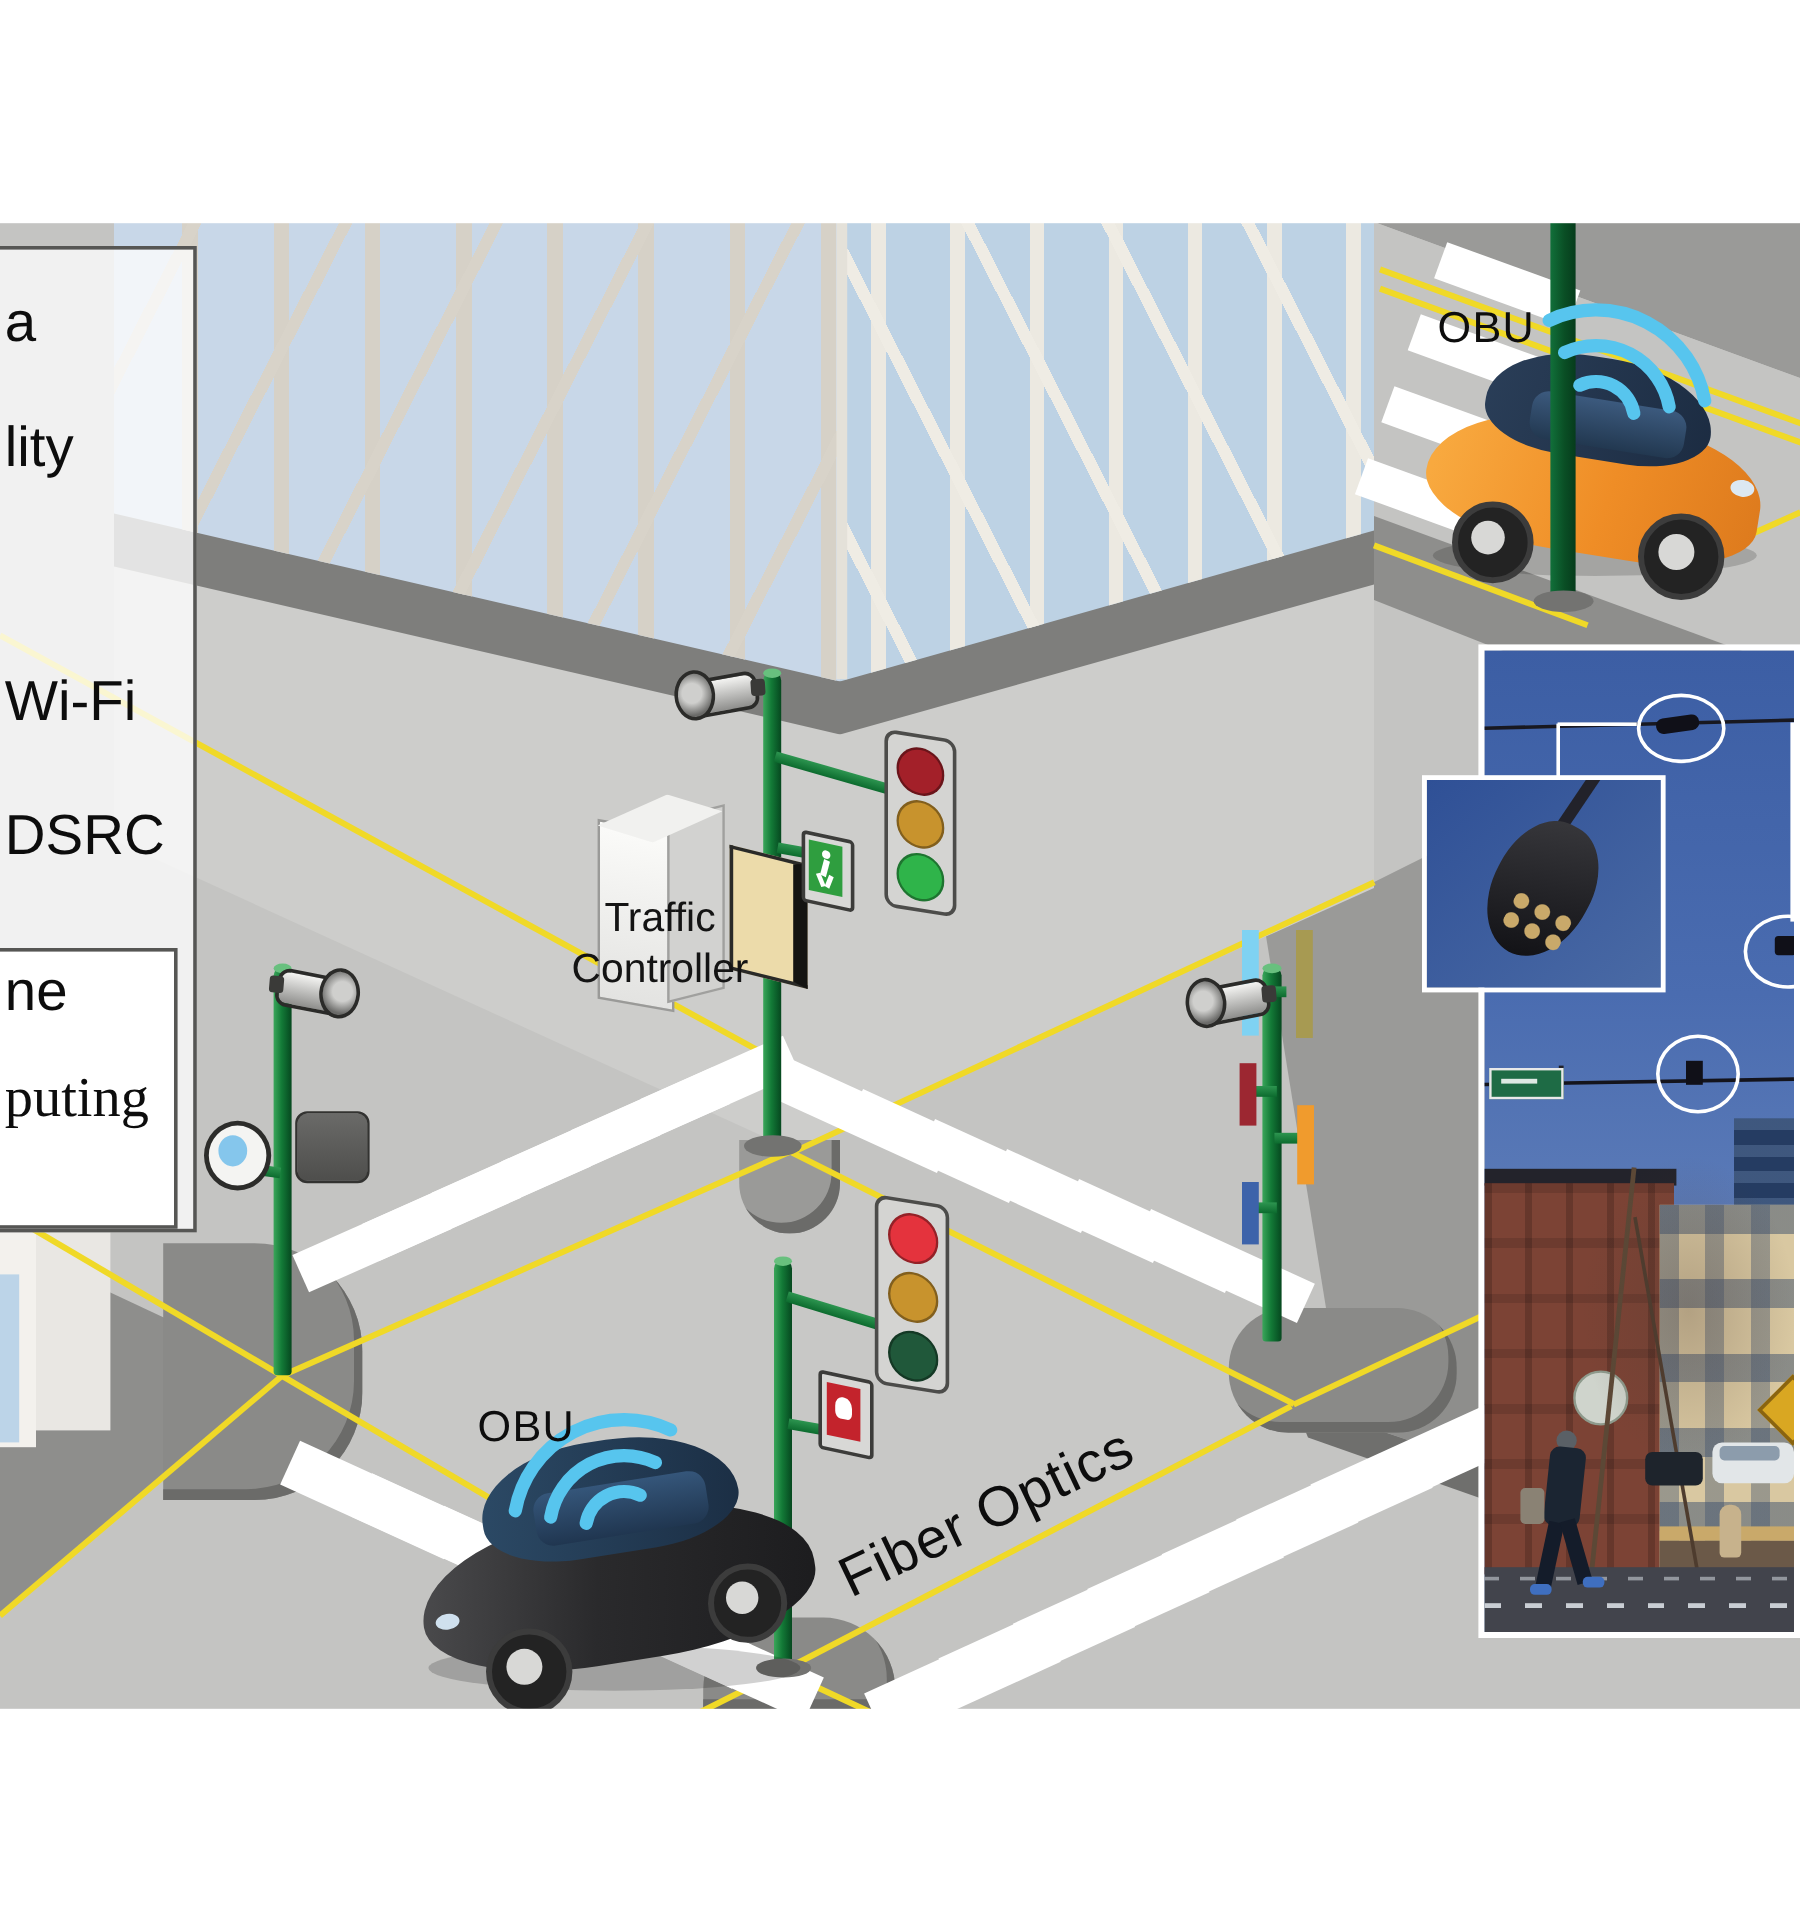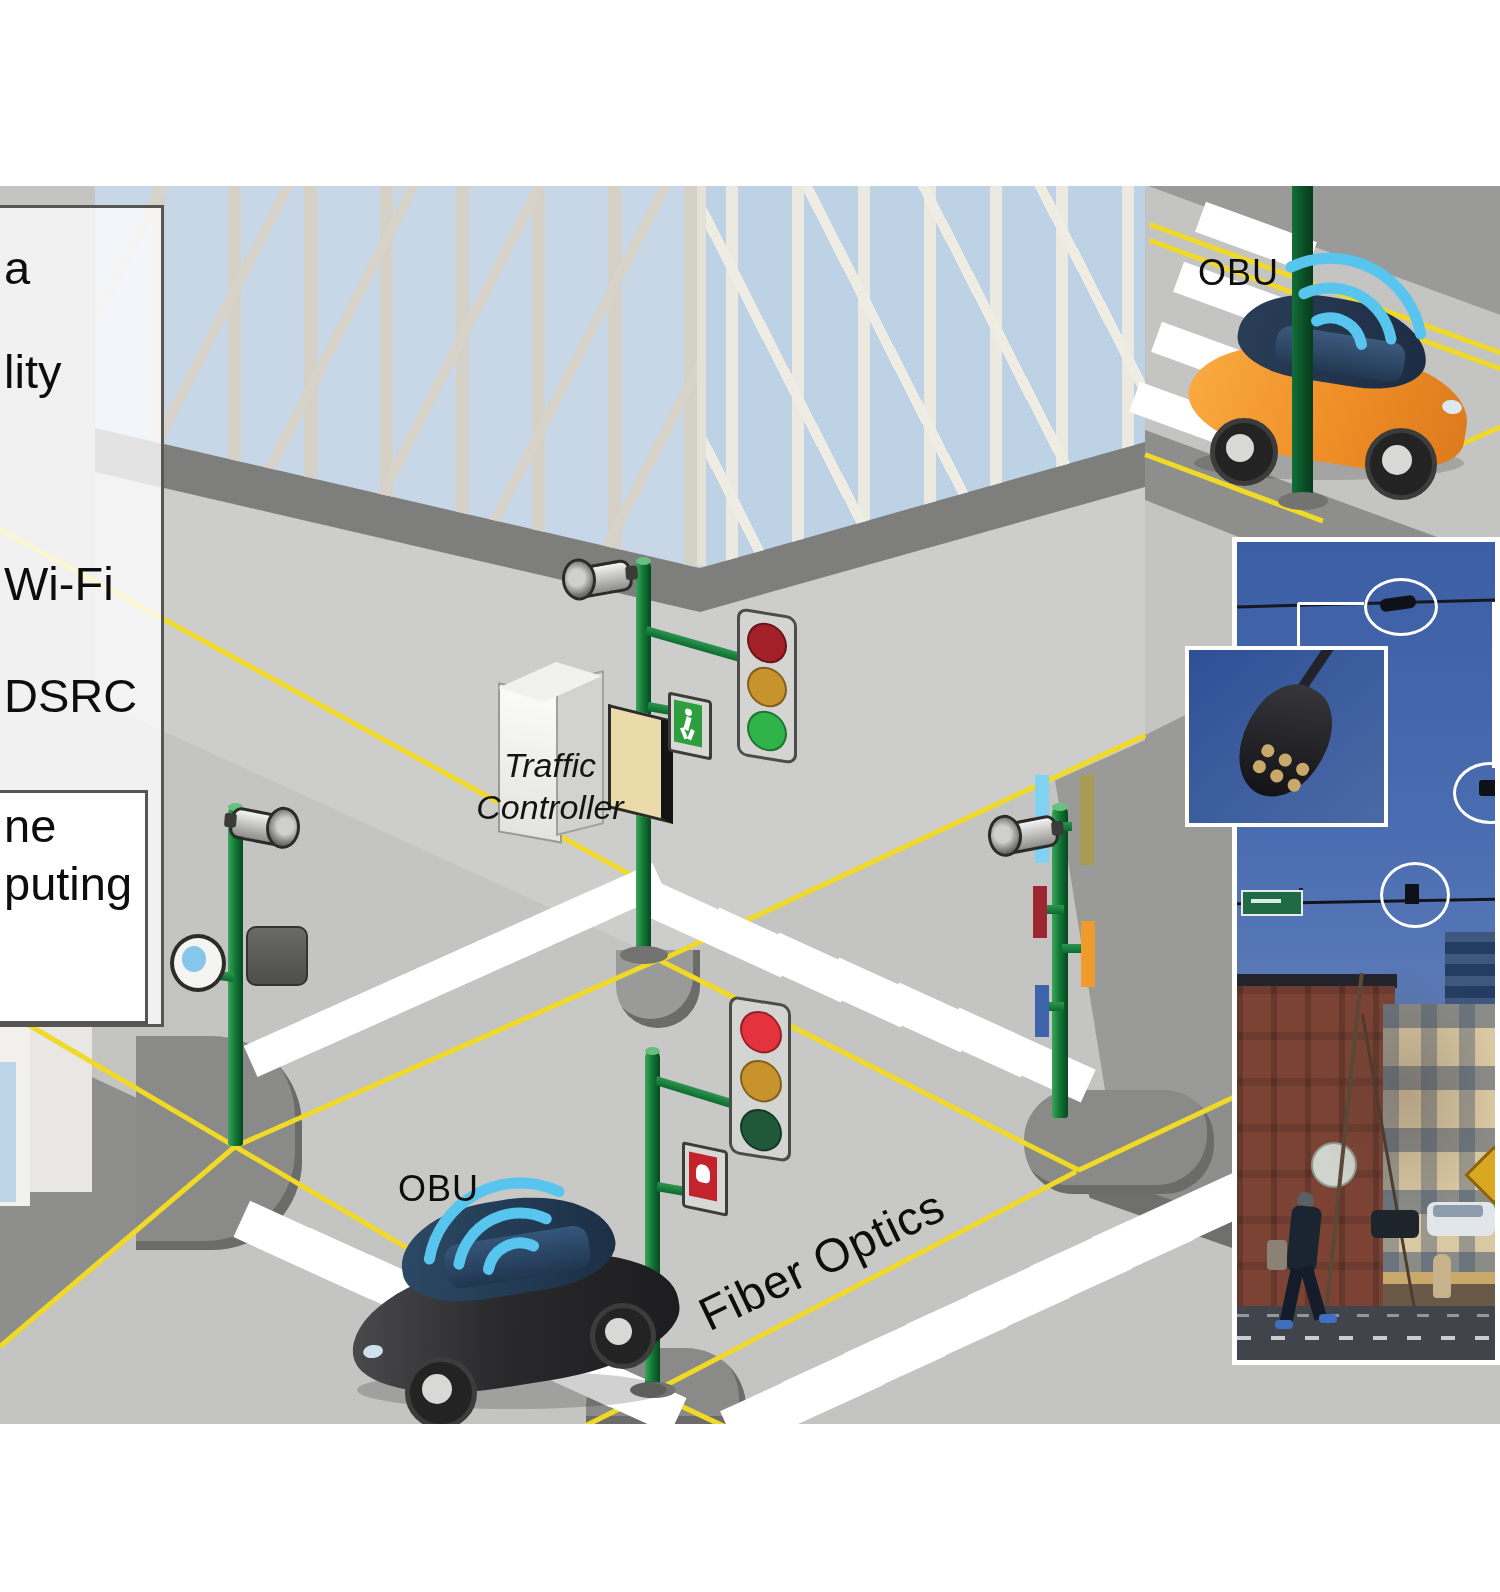--- a/index.html
+++ b/index.html
@@ -145,21 +145,21 @@
     <div class="abs" style="left:18px;top:30px;width:4px;height:11px;background:#fff;transform:rotate(20deg);"></div>
   </div>
 
   <div class="abs" style="left:608px;top:712px;width:50px;height:98px;background:#ecdbaa;border:3px solid #2a2a28;border-right:12px solid #141412;transform:skewY(14deg);z-index:21;"></div>
 
   <div class="abs" style="left:498px;top:662px;width:104px;height:184px;z-index:20;">
     <div class="abs" style="left:0;top:26px;width:60px;height:146px;background:linear-gradient(180deg,#fbfbf9,#e3e3e1);border:2px solid #9a9a98;transform:skewY(10deg);"></div>
     <div class="abs" style="left:58px;top:14px;width:44px;height:150px;background:#d2d2d0;border:2px solid #a0a09e;transform:skewY(-14deg);"></div>
     <div class="abs" style="left:0;top:0;width:104px;height:44px;background:#f1f1ef;clip-path:polygon(0 26px,58px 0,104px 14px,46px 40px);"></div>
   </div>
-  <div class="abs" style="left:455px;top:744px;width:190px;text-align:center;font-size:34px;line-height:42px;z-index:31;font-style:italic;">
+  <div class="abs" style="left:455px;top:744px;width:190px;text-align:center;font-size:34px;line-height:42px;z-index:31;">
     <div>Traffic</div>
     <div>Controller</div>
   </div>
 
   <div class="pole" style="left:645px;top:1050px;height:342px;"></div>
   <div class="polebase" style="left:630px;top:1382px;width:46px;height:16px;"></div>
   <div class="arm" style="left:656px;top:1076px;width:86px;transform:rotate(17deg);"></div>
   <div class="arm" style="left:657px;top:1182px;width:36px;transform:rotate(10deg);"></div>
 
   <div class="tl" style="left:729px;top:1000px;width:56px;height:152px;transform:skewY(9deg);">
@@ -304,18 +304,18 @@
                     radial-gradient(circle at 12% 75%,#c9a96a 0 6px,transparent 7px),radial-gradient(circle at 50% 75%,#c9a96a 0 6px,transparent 7px),radial-gradient(circle at 88% 75%,#c9a96a 0 6px,transparent 7px);"></div>
   </div>
 
   <div class="abs" style="left:-6px;top:205px;width:164px;height:816px;border:3px solid #565654;background:rgba(253,253,252,.8);z-index:60;"></div>
   <div class="legtxt" style="left:4px;top:240px;">a</div>
   <div class="legtxt" style="left:4px;top:344px;">lity</div>
   <div class="legtxt" style="left:4px;top:556px;">Wi-Fi</div>
   <div class="legtxt" style="left:4px;top:668px;">DSRC</div>
   <div class="abs" style="left:-6px;top:790px;width:148px;height:228px;background:#ffffff;border:3px solid #565654;z-index:61;"></div>
   <div class="legtxtT legtxt" style="left:4px;top:798px;">ne</div>
-  <div class="legtxt" style="left:4px;top:856px;">puting</div>
+  <div class="legtxt" style="left:4px;top:888px;font-family:Liberation Serif, serif;">puting</div>
 
   <div class="abs" style="left:0;top:0;width:1500px;height:186px;background:#fff;z-index:70;"></div>
   <div class="abs" style="left:0;top:1424px;width:1500px;height:168px;background:#fff;z-index:70;"></div>
 
 </div>
 
 </body></html>

